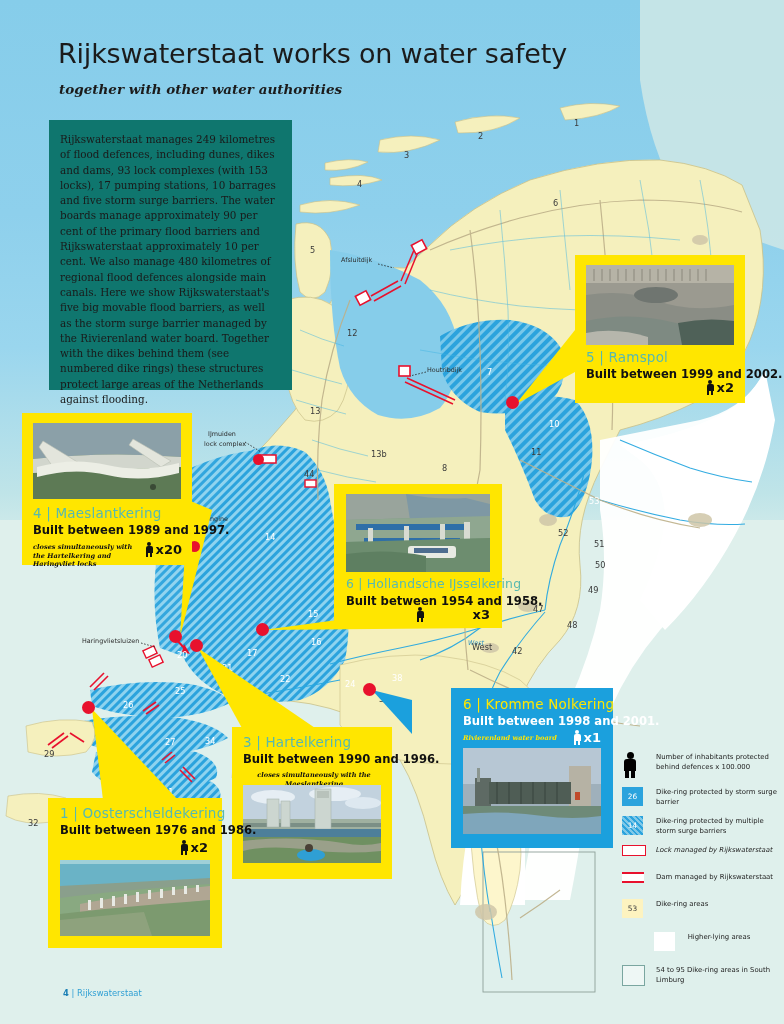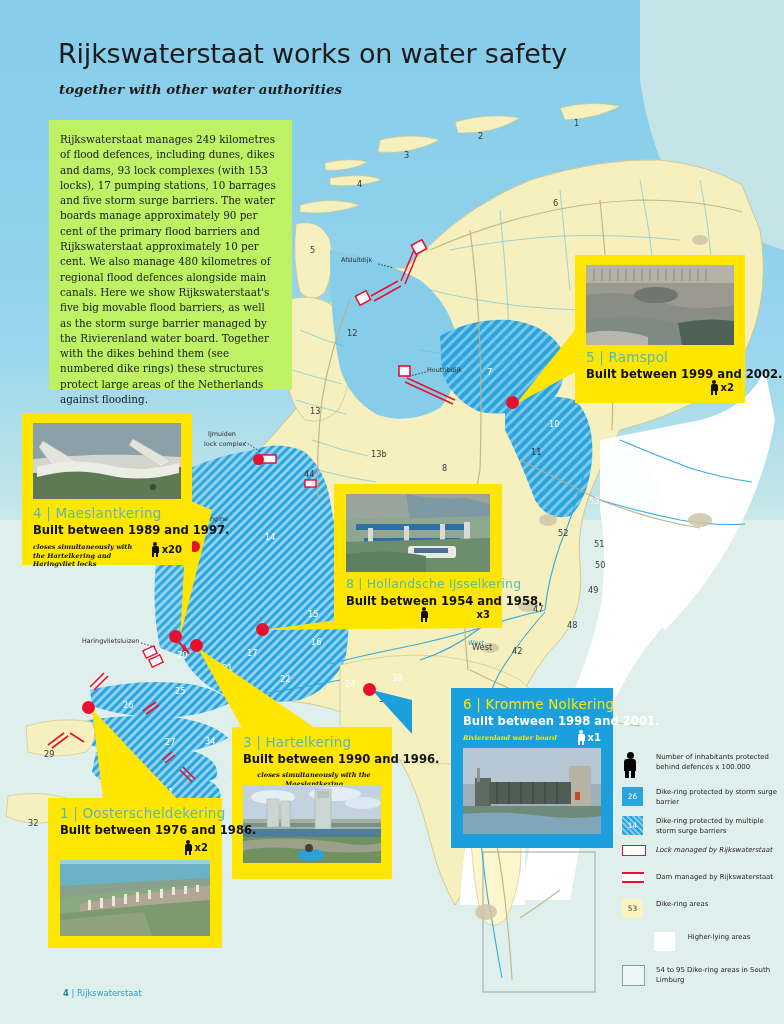--- a/index.html
+++ b/index.html
@@ -28,21 +28,21 @@
   .subtitle{
     position:absolute;left:59px;top:81px;
     font-family:"DejaVu Serif", serif;
     font-style:italic;font-weight:700;font-size:13.5px;color:#1b1b1b;
     white-space:nowrap;
   }
 
   
   .intro{
     position:absolute;left:49px;top:120px;width:243px;height:270px;
-    background:#bef264;
+    background:#0f766e;
     padding:0;
   }
   .intro p{
     margin:0;padding:12px 13px 0 11px;
     font-family:"DejaVu Serif", serif;
     font-size:10.4px;line-height:15.3px;color:#1a1a1a;
     text-align:left;
   }
 
   
@@ -59,21 +59,21 @@
     font-weight:700;font-size:11.6px;color:#111;white-space:nowrap;
   }
   .card.blue .cap-built{color:#ffffff;}
   .card .cap-note{
     font-family:"DejaVu Serif", serif;
     font-style:italic;font-weight:700;font-size:6.6px;line-height:8.6px;color:#111;
   }
   .card.blue .cap-note{color:#ffe600;}
   .card .pop{
     position:absolute;display:flex;align-items:center;gap:2px;
-    font-family:"DejaVu Sans", sans-serif;font-weight:700;font-size:10px;color:#111;
+    font-family:"DejaVu Sans", sans-serif;font-weight:700;font-size:13px;color:#111;
   }
   .card.blue .pop{color:#ffffff;}
 
   
   .person{display:inline-block;width:9px;height:15px;position:relative;}
   .person i{position:absolute;display:block;background:currentColor;}
   .person .h{width:4px;height:4px;border-radius:50%;left:2.5px;top:0;}
   .person .b{width:7px;height:7px;left:1px;top:4px;border-radius:2px 2px 0 0;}
   .person .l1{width:2.4px;height:5px;left:1.4px;top:10px;}
   .person .l2{width:2.4px;height:5px;left:5.2px;top:10px;}
@@ -514,21 +514,21 @@
           <rect x="58" y="32" width="5" height="18"></rect>
           <rect x="94" y="30" width="5" height="20"></rect>
           <rect x="118" y="28" width="6" height="26"></rect>
         </g>
         <path d="M0,48 L144,44 L144,78 L0,78 Z" fill="#6d8d6f"></path>
         <rect x="62" y="52" width="48" height="12" rx="3" fill="#e8eae3"></rect>
         <rect x="68" y="54" width="34" height="5" fill="#4e6d8f"></rect>
         <path d="M0,60 Q40,54 80,62 L80,78 L0,78 Z" fill="#5e7f61"></path>
       </svg>
     </div>
-    <div class="cap-num" style="position:absolute;left:12px;top:92px;font-size:12.4px;">8 | Hollandsche IJsselkering</div>
+    <div class="cap-num" style="position:absolute;left:12px;top:92px;font-size:12.4px;">6 | Hollandsche IJsselkering</div>
     <div class="cap-built" style="position:absolute;left:12px;top:110px;">Built between 1954 and 1958.</div>
     <div class="pop" style="right:12px;bottom:6px;gap:48px;">
       <span class="person">
           <i class="h"></i>
           <i class="b"></i>
           <i class="l1"></i>
           <i class="l2"></i>
         </span>
       <span>x3</span>
     </div>

